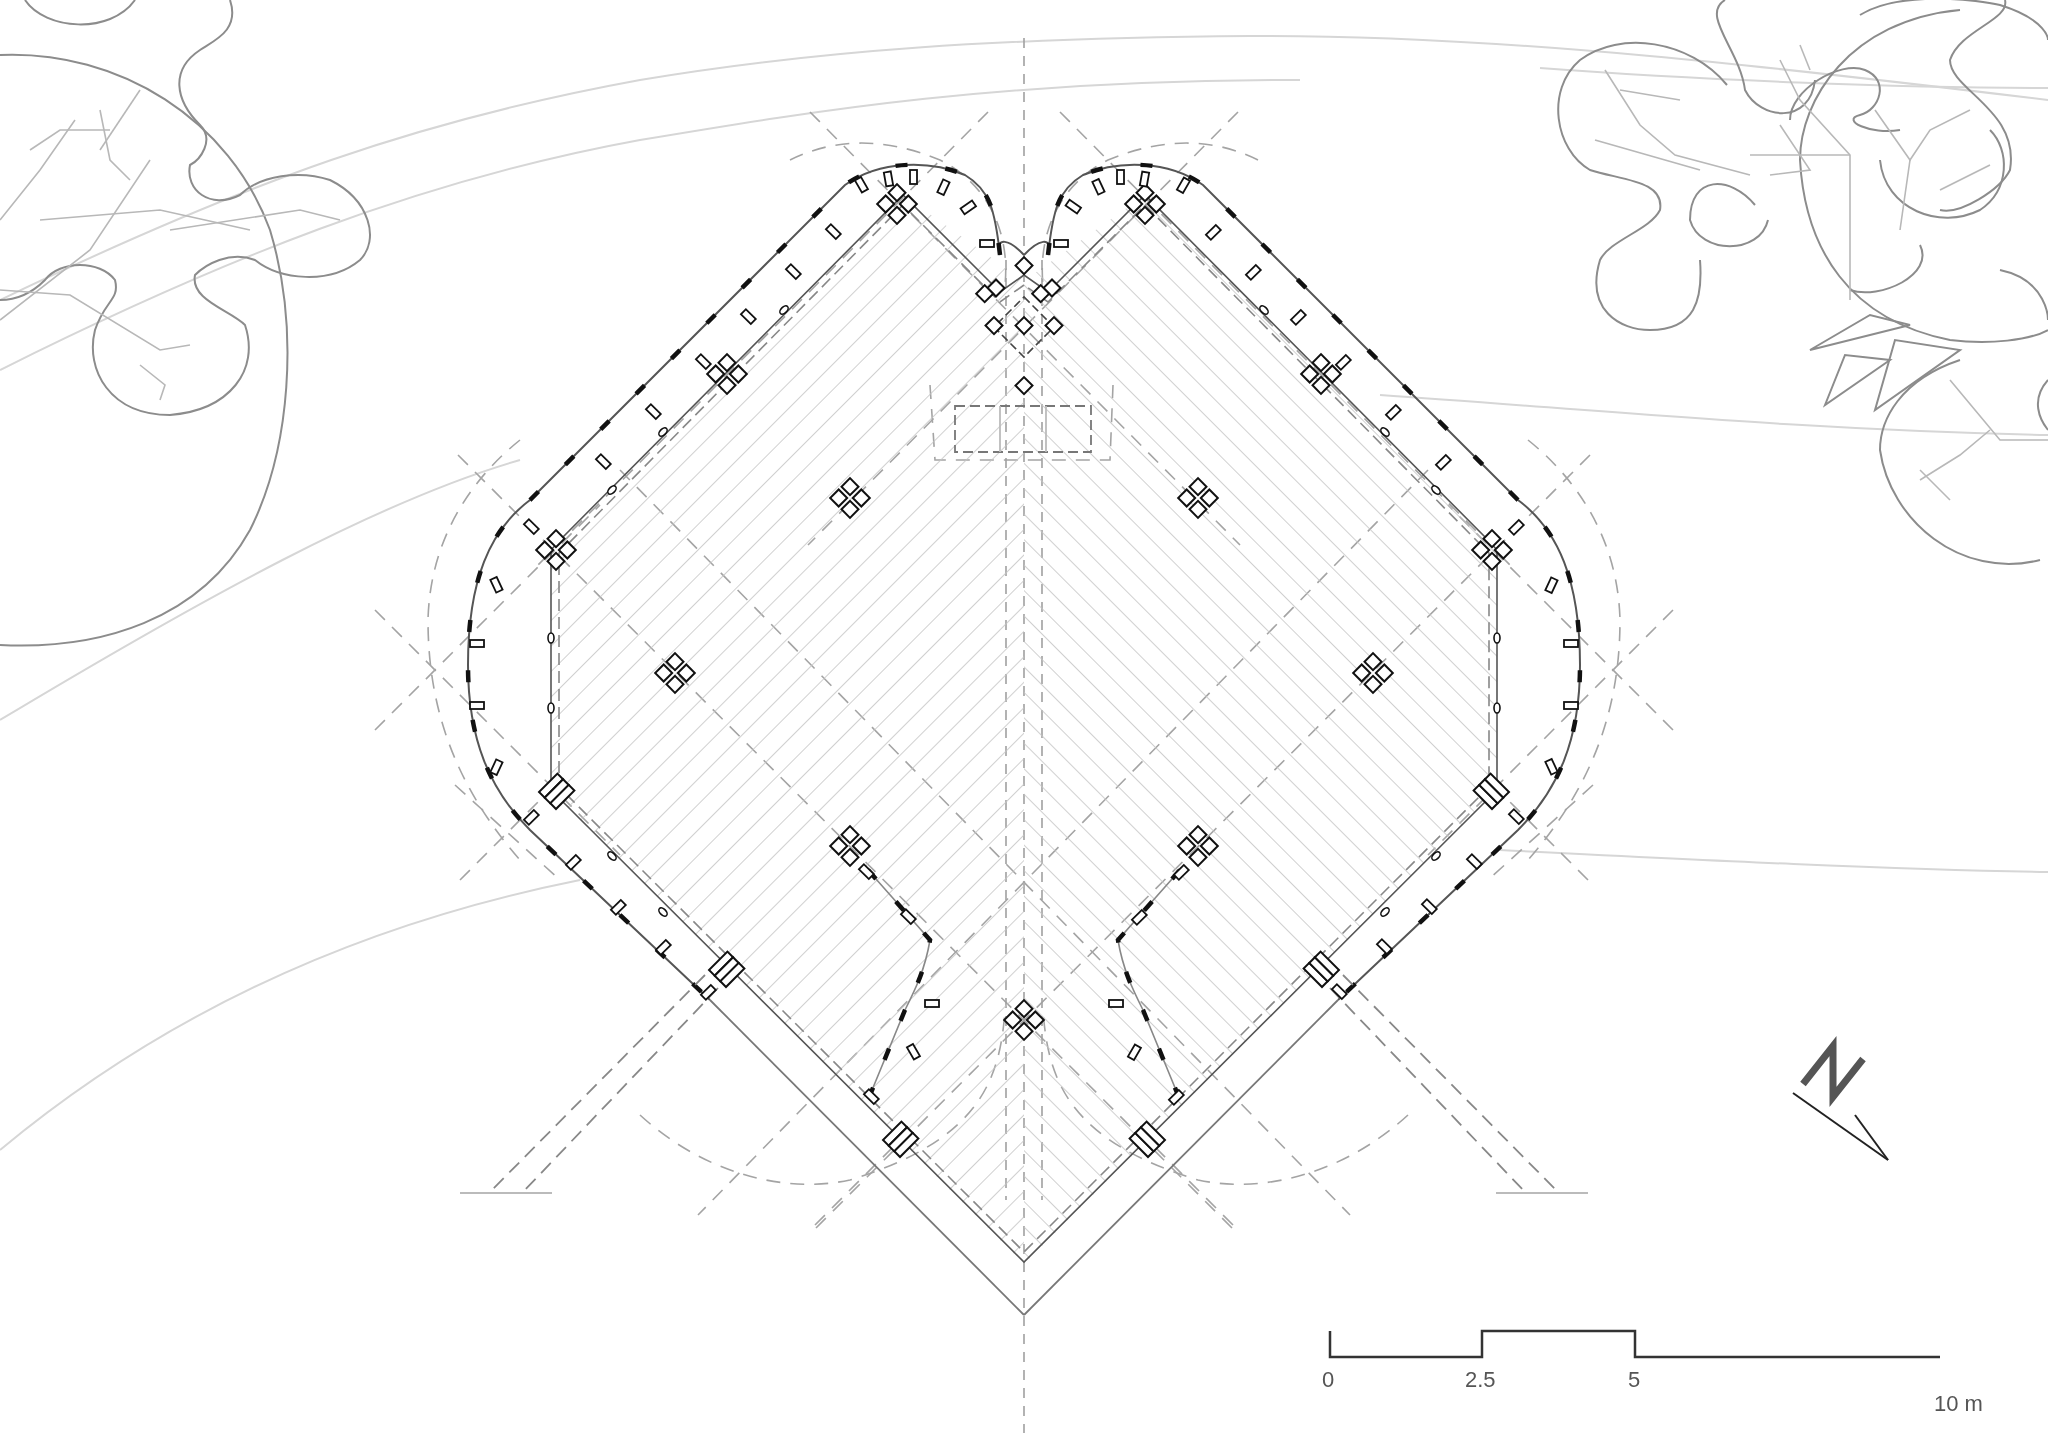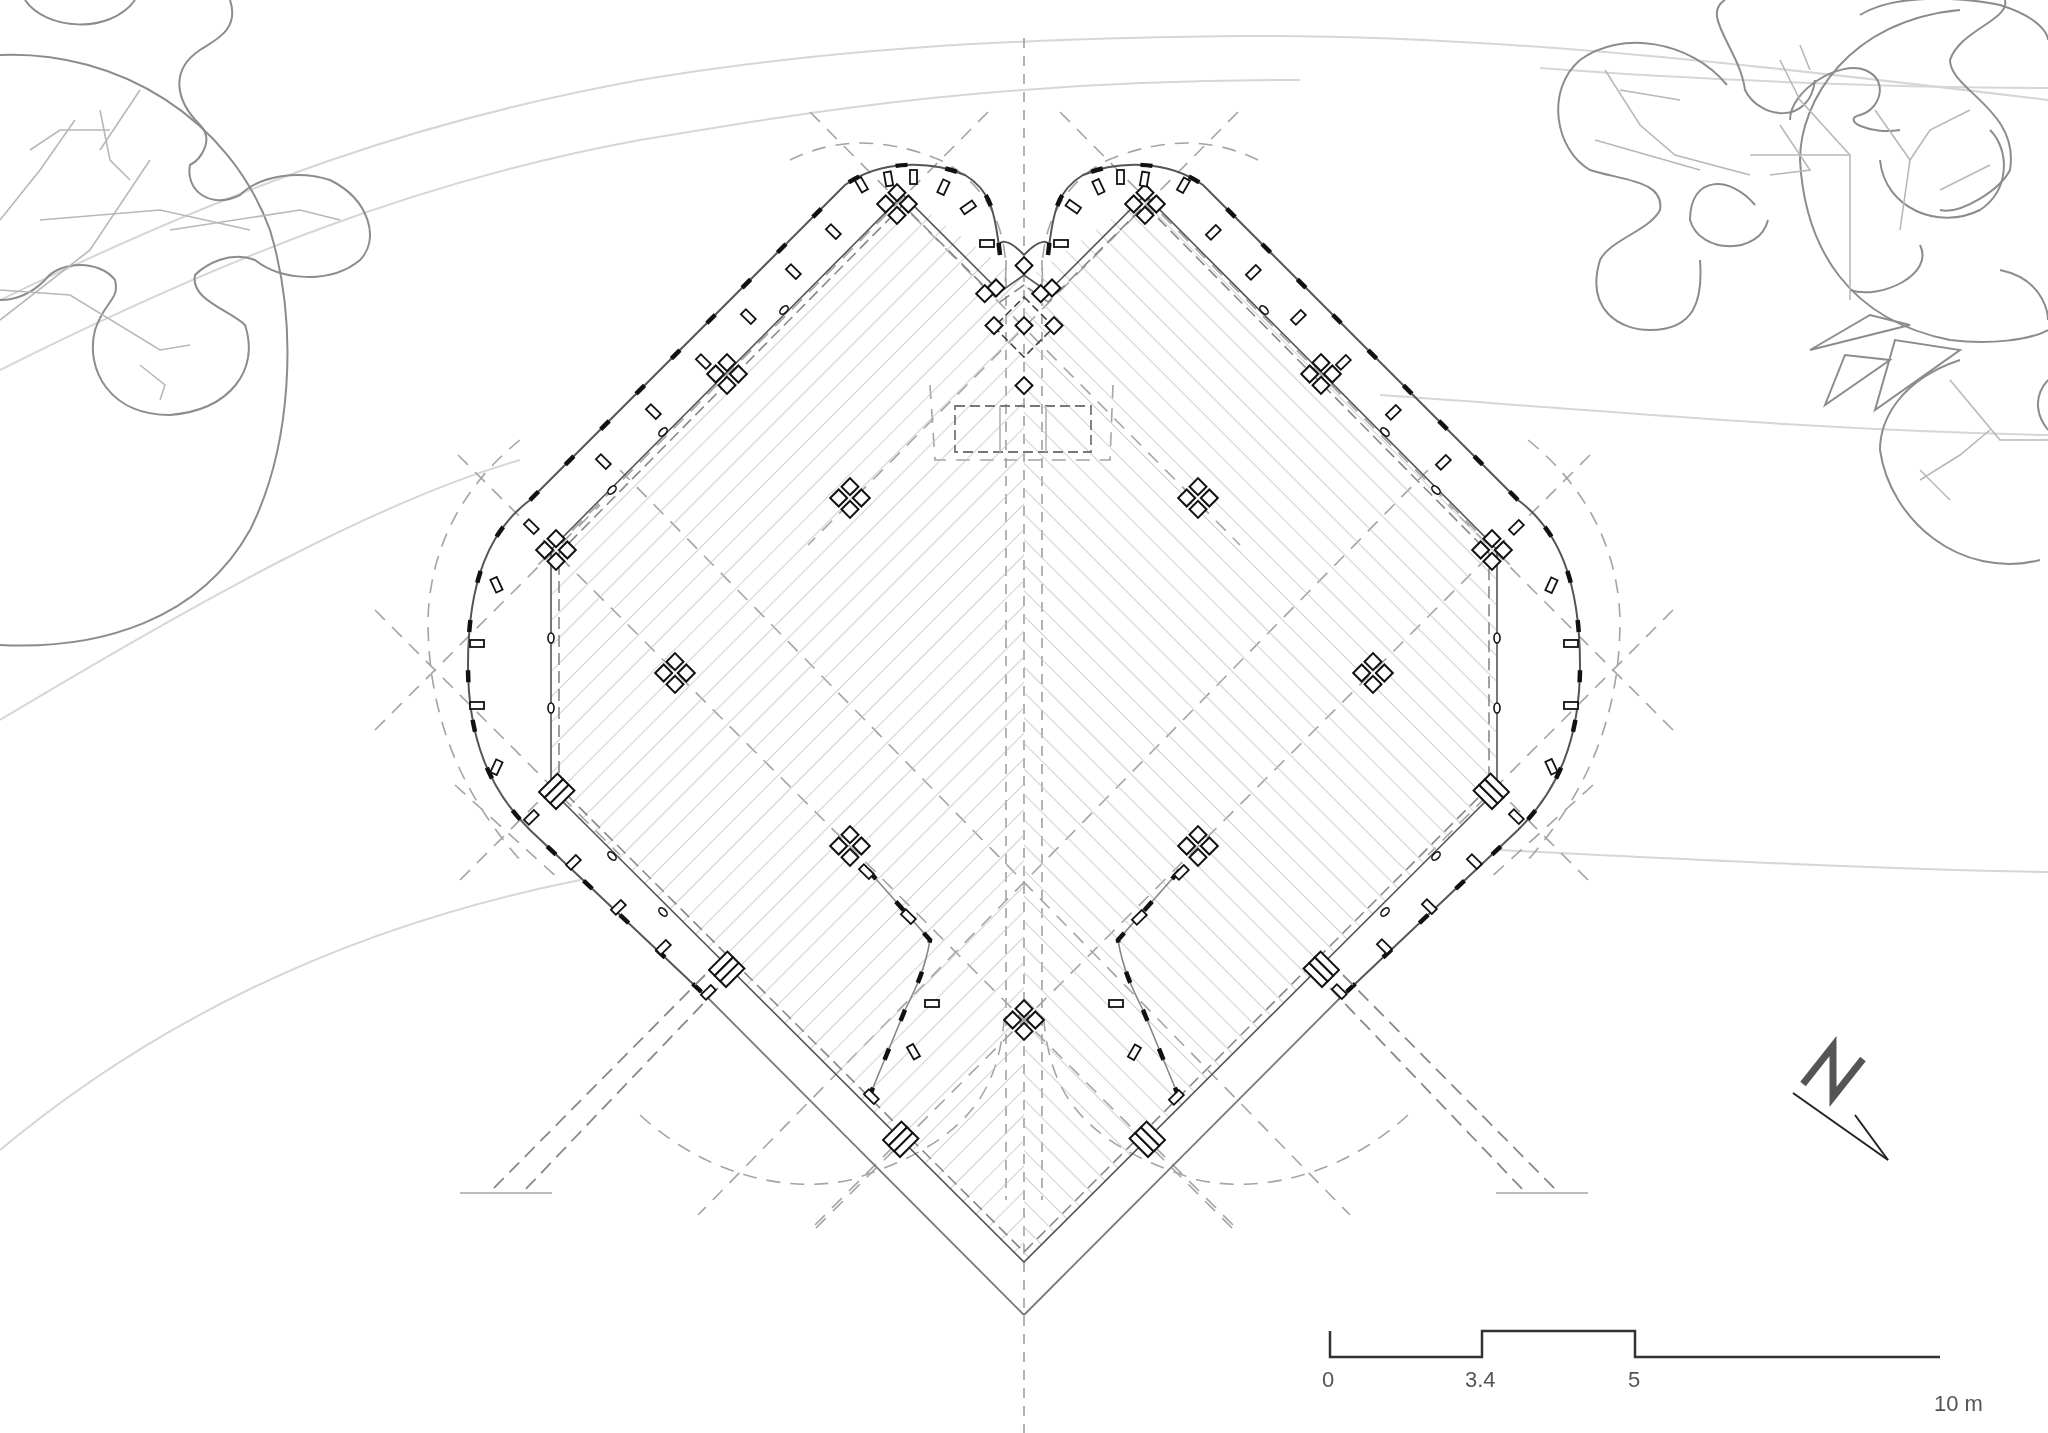--- a/index.html
+++ b/index.html
@@ -389,15 +389,15 @@
     <line x1="1855" y1="1115" x2="1888" y2="1160"></line>
     <path d="M1803 1084 L1833 1046 L1833 1097 L1863 1059" stroke="#555" stroke-width="7" stroke-linejoin="miter"></path>
   </g>
 
   <g fill="none" stroke="#333" stroke-width="2.5">
     <path d="M1330 1331 L1330 1357 L1482 1357 L1482 1331 L1635 1331 L1635 1357 L1940 1357"></path>
   </g>
 </svg>
 
 <div class="scale-label" style="left:1322px; top:1367px;">0</div>
-<div class="scale-label" style="left:1465px; top:1367px;">3.4</div>
+<div class="scale-label" style="left:1465px; top:1367px;">2.5</div>
 <div class="scale-label" style="left:1628px; top:1367px;">5</div>
 <div class="scale-label" style="left:1934px; top:1391px;text-align:right;">10 m</div>
 
 </body></html>

